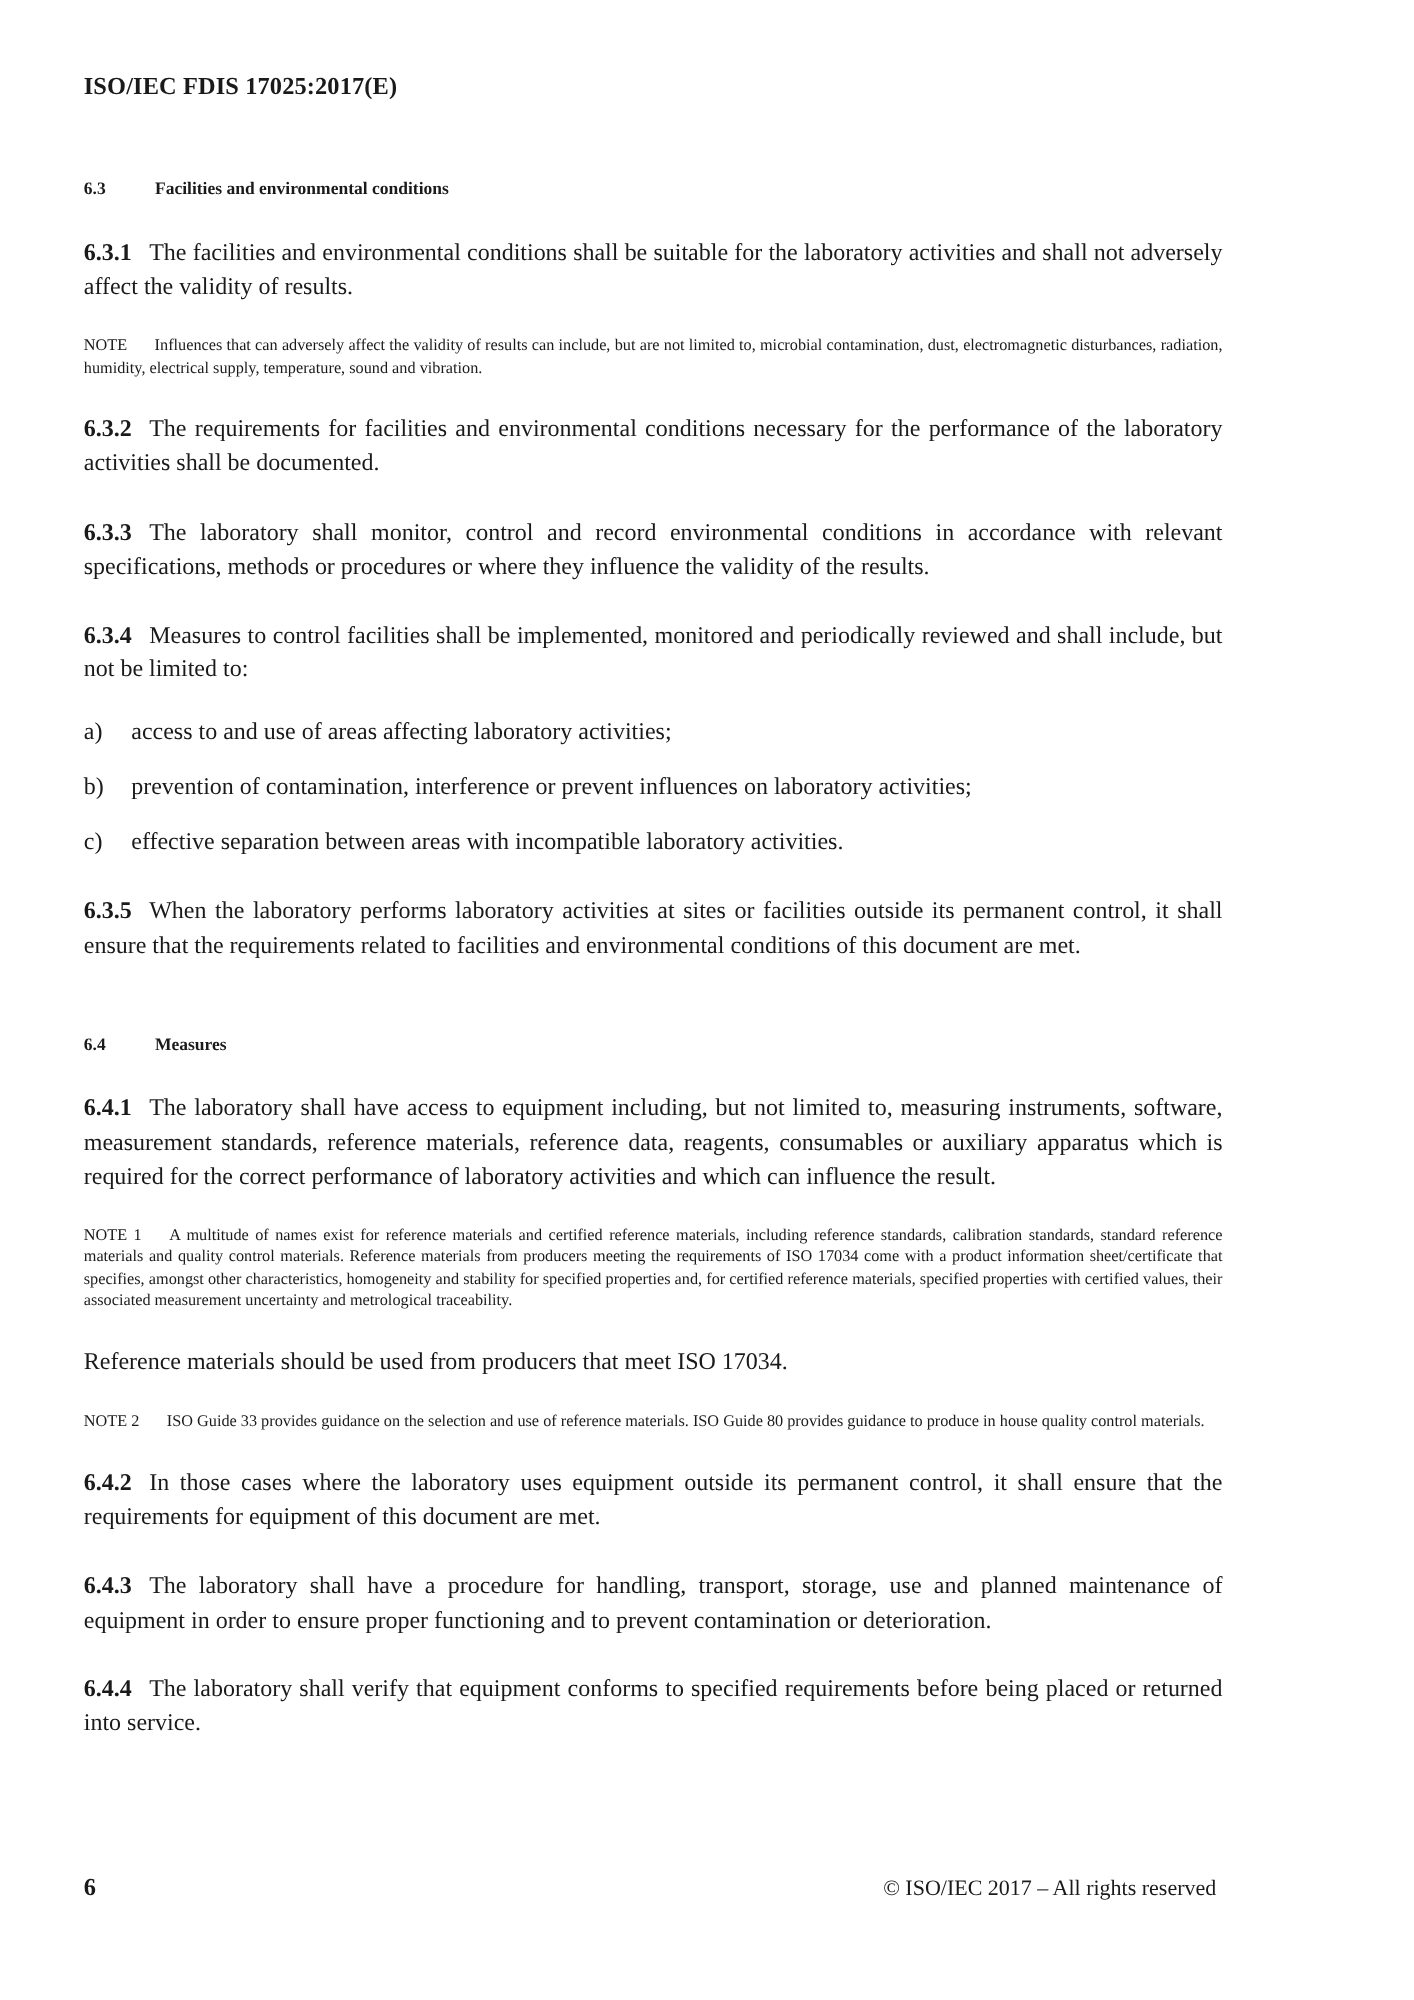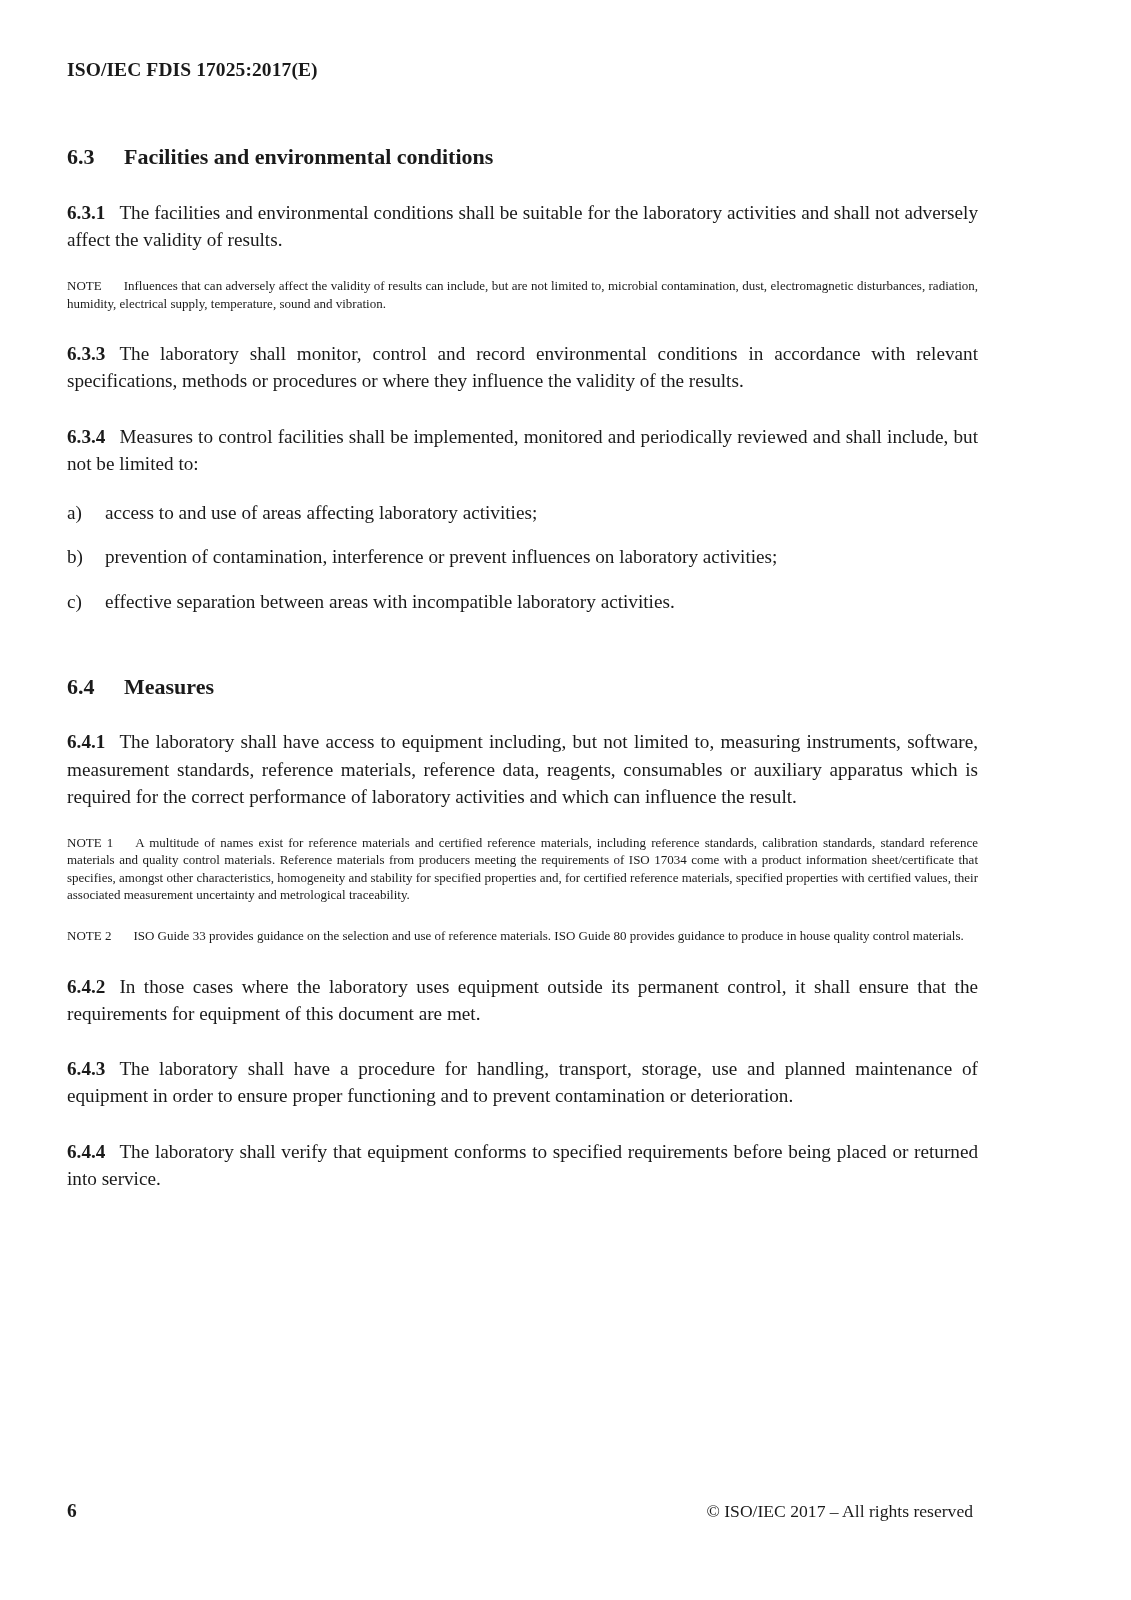--- a/index.html
+++ b/index.html
@@ -28,21 +28,21 @@
   .doc-header {
     margin-top: 58px;
     font-size: 19.5px;
     font-weight: bold;
     letter-spacing: 0.1px;
     line-height: 1.2;
   }
 
   
   .clause-heading {
-    font-size: 22px;
+    font-size: 14px;
     font-weight: bold;
     margin-top: 62px;
     margin-bottom: 0;
     line-height: 1.25;
     display: flex;
   }
   .clause-heading .num {
     width: 57px;
     flex: 0 0 57px;
   }
@@ -120,20 +120,23 @@
     </div>
 
     <p class="para">
       <span class="cnum">6.3.1</span><span>The facilities and environmental conditions shall be suitable for the laboratory activities and shall not adversely affect the validity of results.</span>
     </p>
 
     <p class="note">
       <span class="nlabel">NOTE</span><span>Influences that can adversely affect the validity of results can include, but are not limited to, microbial contamination, dust, electromagnetic disturbances, radiation, humidity, electrical supply, temperature, sound and vibration.</span>
     </p>
 
+    <p class="para">
+      <span class="cnum">6.3.2</span><span>The requirements for facilities and environmental conditions necessary for the performance of the laboratory activities shall be documented.</span>
+    </p>
 
     <p class="para">
       <span class="cnum">6.3.3</span><span>The laboratory shall monitor, control and record environmental conditions in accordance with relevant specifications, methods or procedures or where they influence the validity of the results.</span>
     </p>
 
     <p class="para">
       <span class="cnum">6.3.4</span><span>Measures to control facilities shall be implemented, monitored and periodically reviewed and shall include, but not be limited to:</span>
     </p>
 
     <div class="list">
@@ -144,34 +147,38 @@
       <div class="list-item">
         <span class="marker">b)</span>
         <span class="itext">prevention of contamination, interference or prevent influences on laboratory activities;</span>
       </div>
       <div class="list-item">
         <span class="marker">c)</span>
         <span class="itext">effective separation between areas with incompatible laboratory activities.</span>
       </div>
     </div>
 
+    <p class="para">
+      <span class="cnum">6.3.5</span><span>When the laboratory performs laboratory activities at sites or facilities outside its permanent control, it shall ensure that the requirements related to facilities and environmental conditions of this document are met.</span>
+    </p>
 
     <div class="clause-heading" id="heading-equipment">
       <span class="num">6.4</span>
       <span class="txt">Measures</span>
     </div>
 
     <p class="para">
       <span class="cnum">6.4.1</span><span>The laboratory shall have access to equipment including, but not limited to, measuring instruments, software, measurement standards, reference materials, reference data, reagents, consumables or auxiliary apparatus which is required for the correct performance of laboratory activities and which can influence the result.</span>
     </p>
 
     <p class="note">
       <span class="nlabel">NOTE 1</span><span>A multitude of names exist for reference materials and certified reference materials, including reference standards, calibration standards, standard reference materials and quality control materials. Reference materials from producers meeting the requirements of ISO 17034 come with a product information sheet/certificate that specifies, amongst other characteristics, homogeneity and stability for specified properties and, for certified reference materials, specified properties with certified values, their associated measurement uncertainty and metrological traceability.</span>
     </p>
 
+    <p class="para plain">Reference materials should be used from producers that meet ISO 17034.</p>
 
     <p class="note">
       <span class="nlabel">NOTE 2</span><span>ISO Guide 33 provides guidance on the selection and use of reference materials. ISO Guide 80 provides guidance to produce in house quality control materials.</span>
     </p>
 
     <p class="para">
       <span class="cnum">6.4.2</span><span>In those cases where the laboratory uses equipment outside its permanent control, it shall ensure that the requirements for equipment of this document are met.</span>
     </p>
 
     <p class="para">

